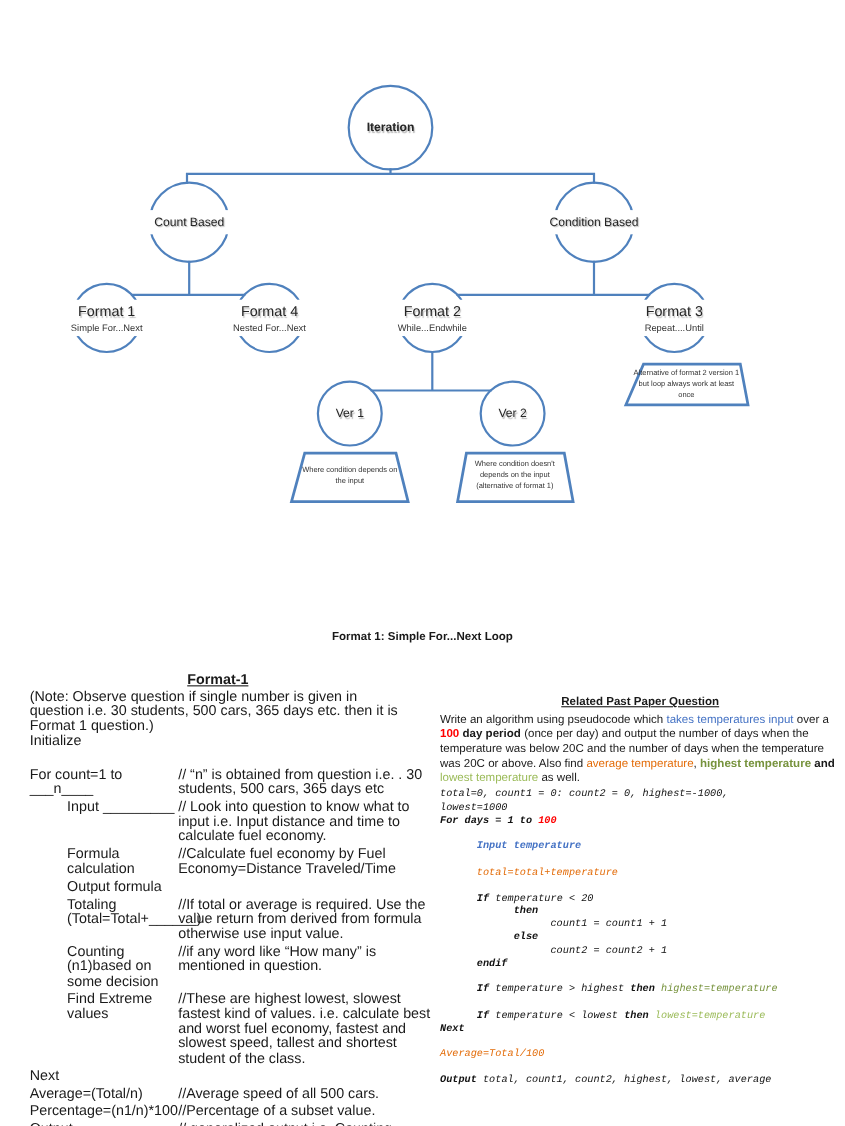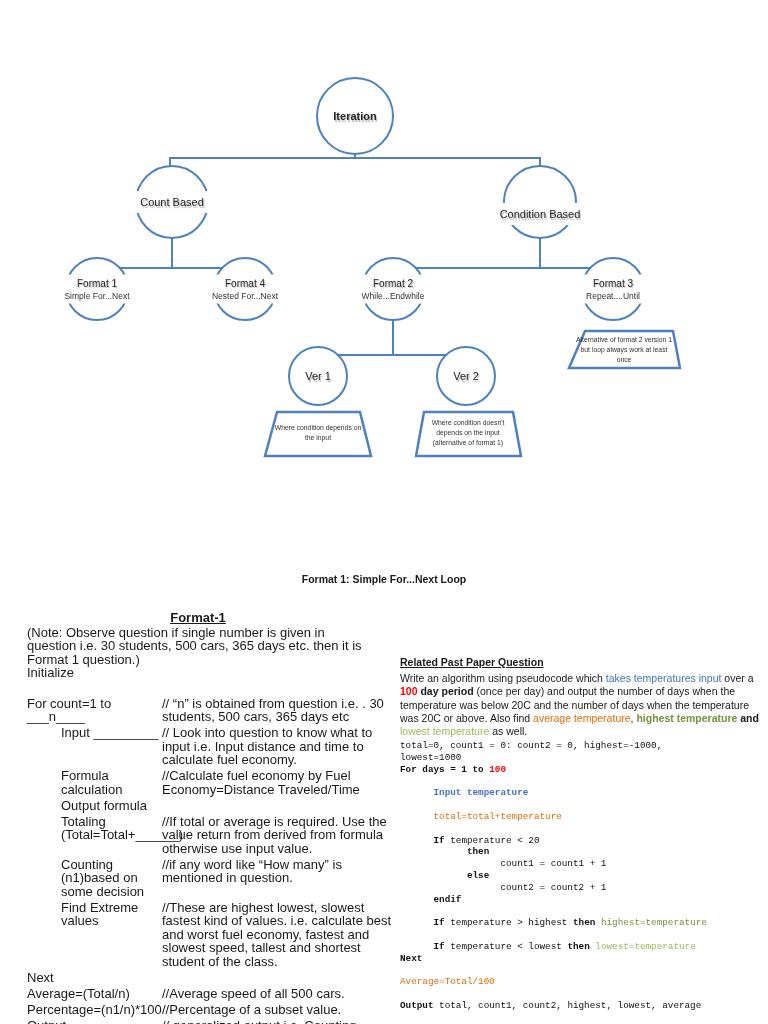--- a/index.html
+++ b/index.html
@@ -6,43 +6,43 @@
   .page { position:relative; width:768px; height:1024px; background:#fff; overflow:hidden;
           font-family:"Liberation Sans",sans-serif; color:#1a1a1a; }
 
   svg.diagram { position:absolute; left:0; top:0; }
 
   .nlabel { position:absolute; transform:translate(-50%,-50%); background:#fff;
             text-align:center; white-space:nowrap; color:#262626; }
   .nlabel.l1 { font-size:11px; padding:5px 7px; text-shadow:1px 1.5px 1px rgba(110,110,110,0.5); }
   .nlabel.fmt { padding:3px 6px; }
   .b { font-weight:bold; }
-  .ntitle { font-size:10px; text-shadow:1px 1.2px 1px rgba(120,120,120,0.45); }
+  .ntitle { font-size:13px; text-shadow:1px 1.2px 1px rgba(120,120,120,0.45); }
   .nsub { font-size:8.5px; margin-top:2px; color:#333; }
 
   .tnote { position:absolute; transform:translate(-50%,-50%); font-size:6.8px; line-height:1.5;
            text-align:center; color:#333; }
 
   .sec-heading { position:absolute; top:573px; left:0; width:768px; text-align:center;
                  font-size:10.5px; font-weight:bold; }
 
   .left-col { position:absolute; left:27px; top:611px; width:376px; font-size:13px; line-height:13.5px; }
   .col-heading { width:342px; text-align:center; font-weight:bold; text-decoration:underline; }
   .note { width:342px; margin-top:1px; }
   .init { }
   .ftable { margin-top:17px; }
   .trow { display:flex; align-items:flex-start; margin-bottom:2.5px; }
   .tlabel { width:135px; flex:none; }
   .trow.indent .tlabel { padding-left:34px; width:101px; }
   .tcomment { width:240px; flex:none; }
 
   .right-col { position:absolute; left:400px; top:632px; width:364px; font-size:10.5px; line-height:13.2px; }
-  .right-heading { text-align:left; font-weight:bold; text-decoration:underline; margin-bottom:3px;margin-top:24px; }
+  .right-heading { text-align:center; font-weight:bold; text-decoration:underline; margin-bottom:3px; }
   .codeblock { font-family:"Liberation Mono","DejaVu Sans Mono",monospace; font-size:9.3px;
-               line-height:11.8px; margin-top:2px; color:#111; }
+               line-height:11.8px; margin-top:2px; color:#111;font-style:italic; }
   .cline { white-space:pre; min-height:11.8px; }
 
   .c-blue   { color:#4472C4; }
   .c-red    { color:#FF0000; }
   .c-orange { color:#E36C09; }
   .c-olive  { color:#76923C; }
   .c-green  { color:#9BBB59; }
 </style>
 </head>
 <body>
@@ -69,21 +69,21 @@
     </g>
     <g stroke="#4f81bd" stroke-width="2.5" fill="#fff">
       <polygon points="585,331 673,331 680,368 569,368"></polygon>
       <polygon points="277,412 360,412 371,456 265,456"></polygon>
       <polygon points="424,412 513,412 521,456 416,456"></polygon>
     </g>
   </svg>
 
   <div class="nlabel l1 b" style="left:355px;top:116px">Iteration</div>
   <div class="nlabel l1" style="left:172px;top:202px">Count Based</div>
-  <div class="nlabel l1" style="left:540px;top:214px">Condition Based</div>
+  <div class="nlabel l1" style="left:540px;top:202px">Condition Based</div>
 
   <div class="nlabel fmt" style="left:97px;top:289px">
     <div class="ntitle">Format 1</div>
     <div class="nsub">Simple For...Next</div>
   </div>
   <div class="nlabel fmt" style="left:245px;top:289px">
     <div class="ntitle">Format 4</div>
     <div class="nsub">Nested For...Next</div>
   </div>
   <div class="nlabel fmt" style="left:393px;top:289px">

